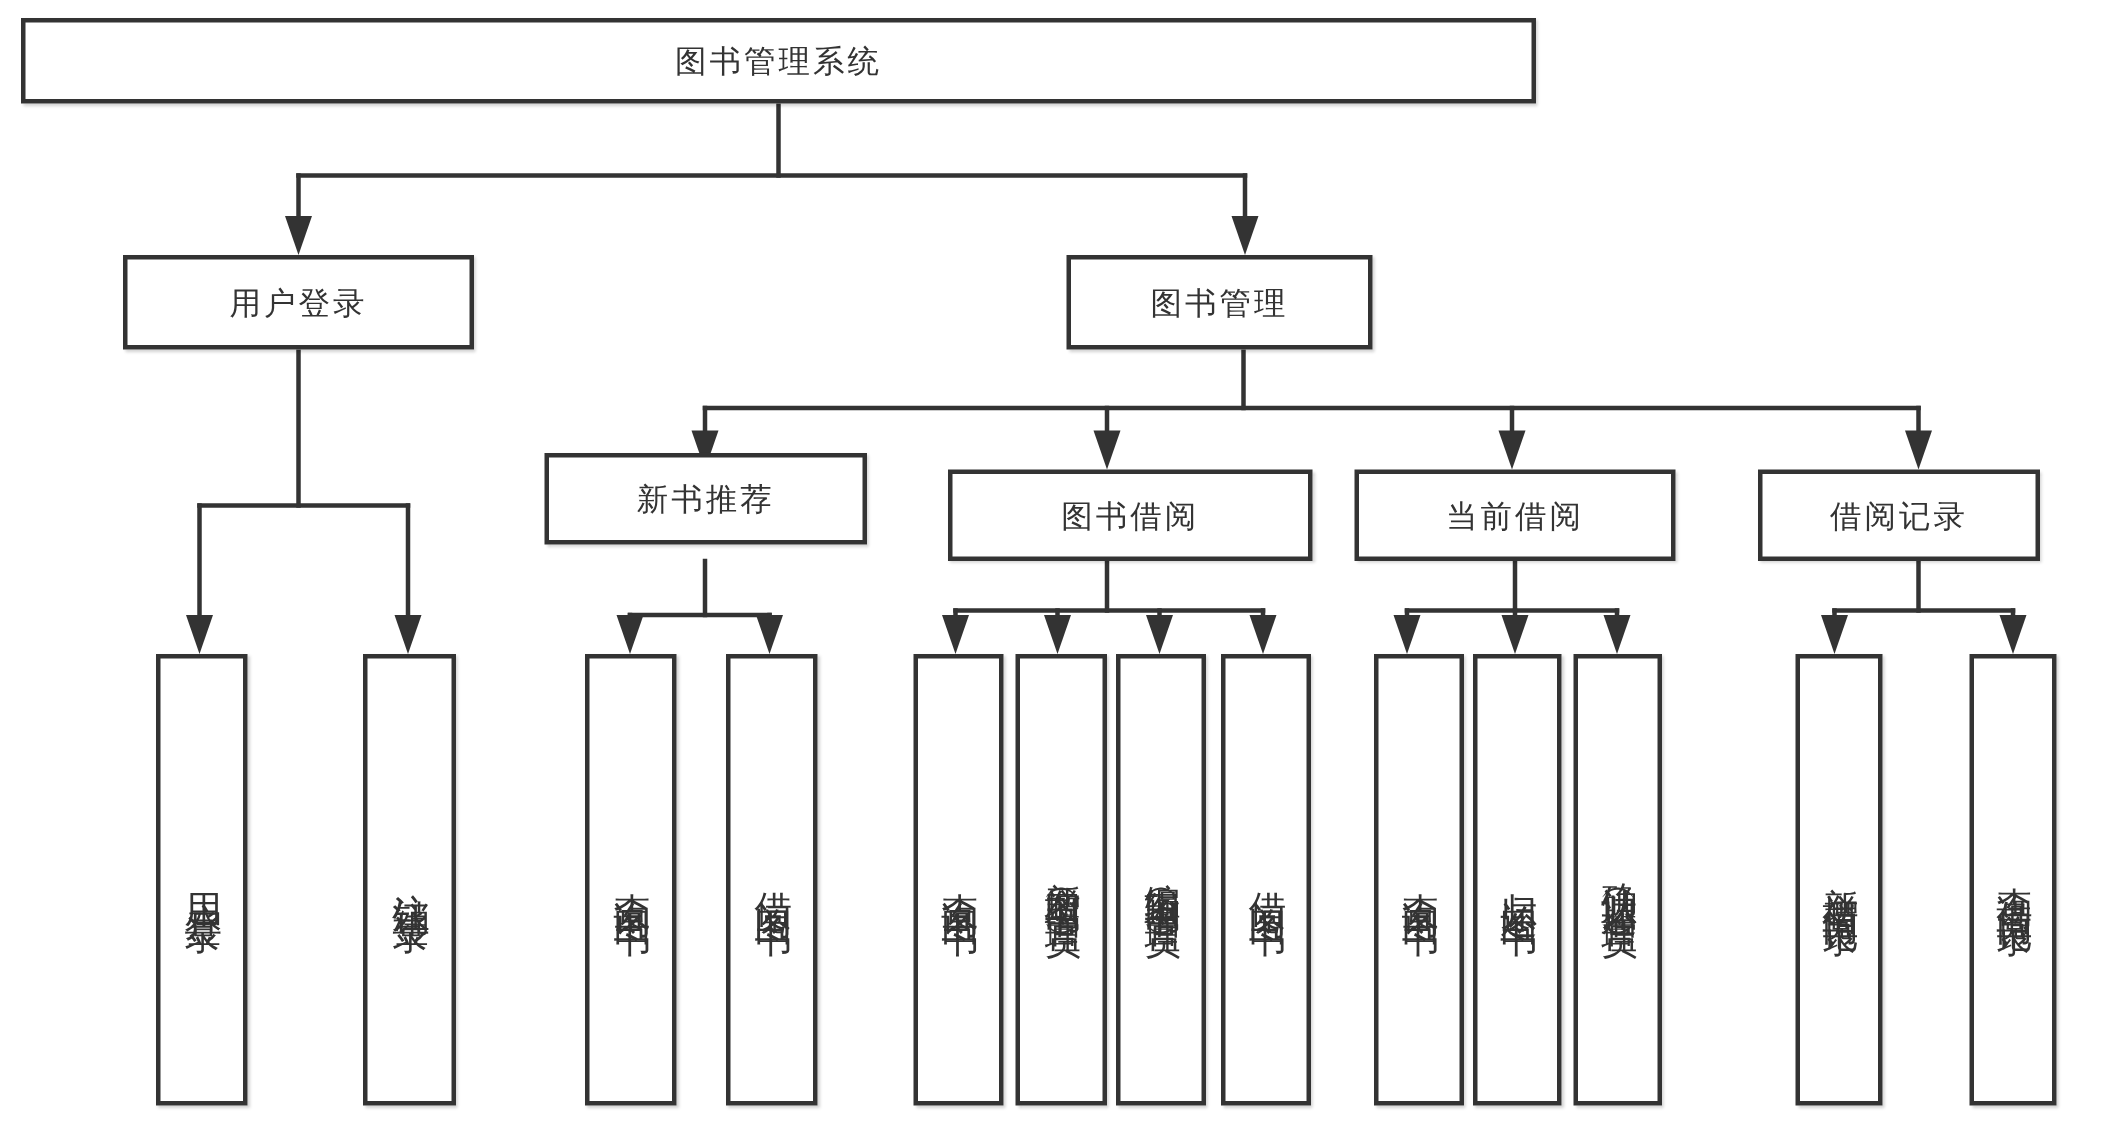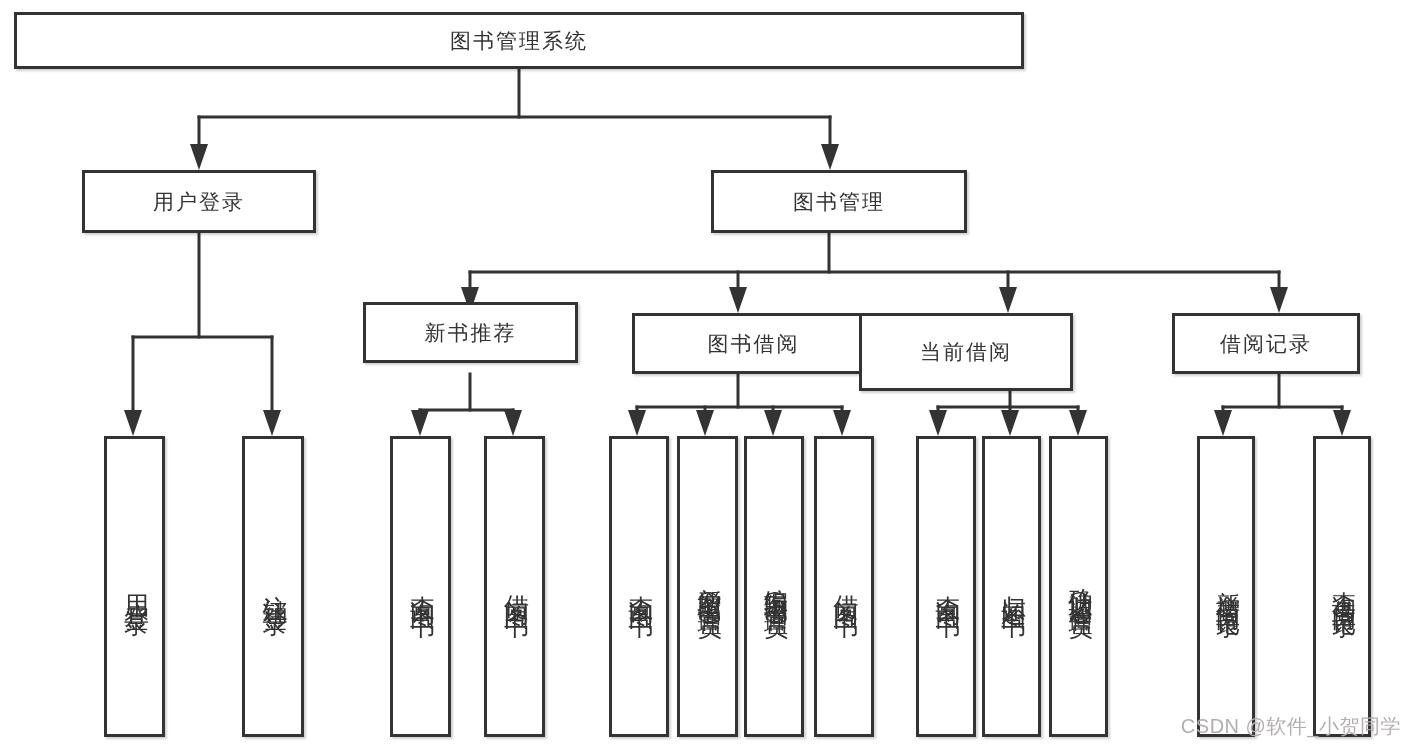--- a/index.html
+++ b/index.html
@@ -14,21 +14,20 @@
   .box{
     position:absolute;
     box-sizing:border-box;
     border:3px solid #333333;
     background:#ffffff;
     color:#333333;
     display:flex;
     align-items:center;
     justify-content:center;
     box-shadow:1.5px 1.5px 2px rgba(0,0,0,0.18);
-    font-family:Liberation Mono, monospace;
   }
   .hbox{
     font-size:21px;
     letter-spacing:2px;
     white-space:nowrap;
   }
   .vbox{
     writing-mode:vertical-rl;
     text-orientation:mixed;
     font-size:25px;
@@ -123,39 +122,38 @@
       <line x1="1223" y1="407" x2="1223" y2="414"></line>
       <polygon points="1214,410 1232,410 1223,436" fill="#333333" stroke="none"></polygon>
       <line x1="1342" y1="407" x2="1342" y2="414"></line>
       <polygon points="1333,410 1351,410 1342,436" fill="#333333" stroke="none"></polygon>
     </g>
   </svg>
 
   <div class="box hbox" style="left:14px;top:12px;width:1010px;height:57px">图书管理系统</div>
 
   <div class="box hbox" style="left:82px;top:170px;width:234px;height:63px">用户登录</div>
-  <div class="box hbox" style="left:711px;top:170px;width:256px;height:63px">图书管理</div>
+  <div class="box hbox" style="left:711px;top:170px;width:204px;height:63px">图书管理</div>
 
   <div class="box hbox" style="left:363px;top:302px;width:215px;height:61px">新书推荐</div>
   <div class="box hbox" style="left:632px;top:313px;width:243px;height:61px">图书借阅</div>
-  <div class="box hbox" style="left:859px;top:313px;width:214px;height:78px">当前借阅</div>
+  <div class="box hbox" style="left:903px;top:313px;width:214px;height:61px">当前借阅</div>
   <div class="box hbox" style="left:1172px;top:313px;width:188px;height:61px">借阅记录</div>
 
   <div class="box vbox" style="left:104px;top:436px;width:61px;height:301px">用户登录</div>
   <div class="box vbox" style="left:242px;top:436px;width:62px;height:301px">注销登录</div>
 
   <div class="box vbox" style="left:390px;top:436px;width:61px;height:301px">查询图书</div>
   <div class="box vbox" style="left:484px;top:436px;width:61px;height:301px">借阅图书</div>
 
   <div class="box vbox" style="left:609px;top:436px;width:60px;height:301px">查询图书</div>
   <div class="box vbox" style="left:677px;top:436px;width:61px;height:301px;font-size:24px;letter-spacing:4px">新增图书（管理员）</div>
   <div class="box vbox" style="left:744px;top:436px;width:60px;height:301px;font-size:24px;letter-spacing:4px">编辑图书（管理员）</div>
   <div class="box vbox" style="left:814px;top:436px;width:60px;height:301px">借阅图书</div>
 
   <div class="box vbox" style="left:916px;top:436px;width:60px;height:301px">查询图书</div>
   <div class="box vbox" style="left:982px;top:436px;width:59px;height:301px">归还图书</div>
   <div class="box vbox" style="left:1049px;top:436px;width:59px;height:301px;font-size:24px;letter-spacing:4px">确认归还（管理员）</div>
 
   <div class="box vbox" style="left:1197px;top:436px;width:58px;height:301px;font-size:24px;letter-spacing:5px">新增借阅记录</div>
   <div class="box vbox" style="left:1313px;top:436px;width:58px;height:301px;font-size:24px;letter-spacing:5px">查询借阅记录</div>
 
-  <div class="watermark">CSDN @软件_小贺同学</div>
 </div>
 
 </body></html>

